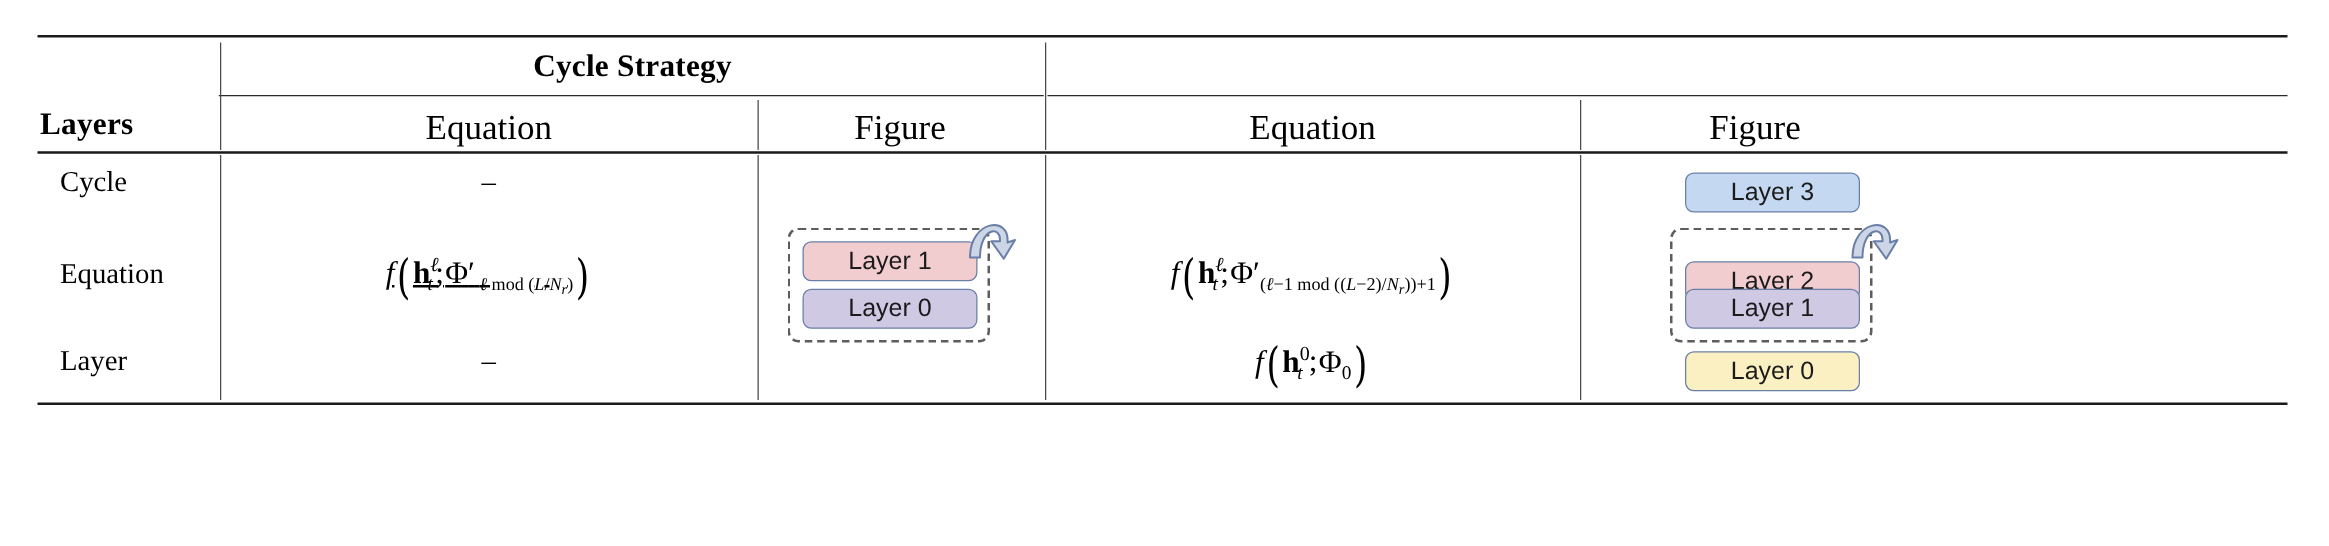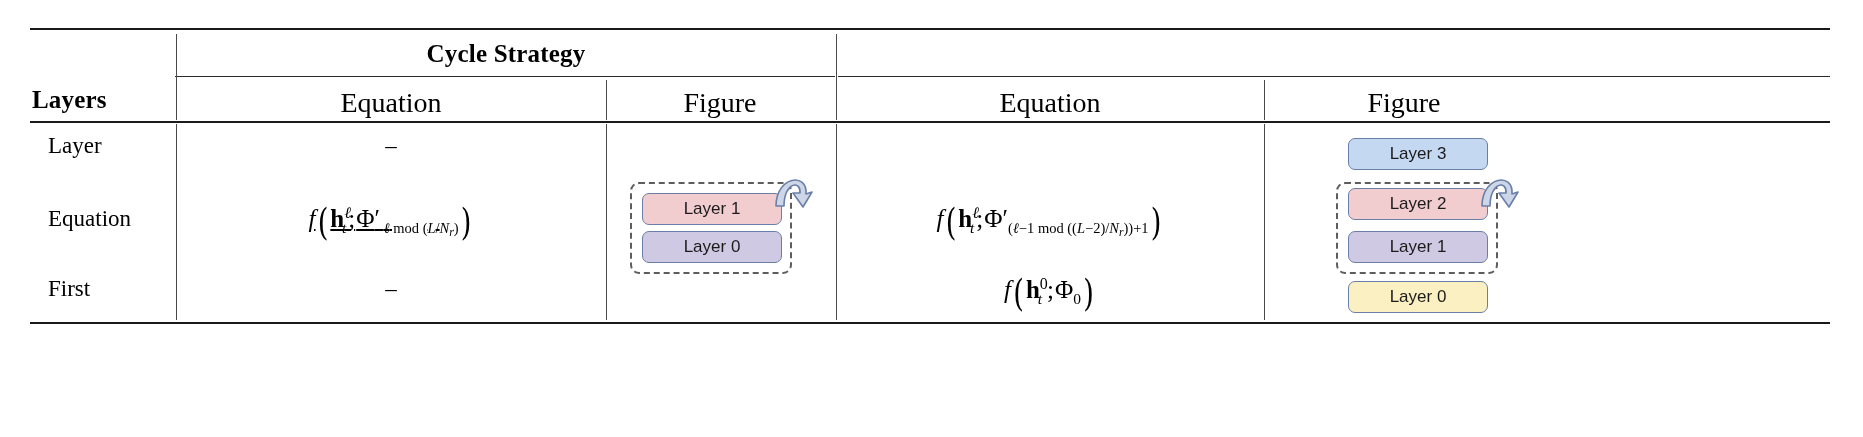--- a/index.html
+++ b/index.html
@@ -33,21 +33,21 @@
   .subsm{font-size:0.58em;vertical-align:-0.42em;font-style:normal;}
   .subsm i{font-style:italic;}
   .rm{font-style:normal;}
   .stk{display:inline-block;position:relative;width:0;}
   .semi{font-style:normal;padding:0 1px 0 2px;}
 
   
   .figwrap{position:absolute;}
   .lbox{position:absolute;border:1.6px solid #6a7fa8;border-radius:7px;
         display:flex;align-items:center;justify-content:center;
-        font-family:"Liberation Sans","DejaVu Sans",sans-serif;font-size:17px;color:#1b1b1b;
+        font-family:"Liberation Sans","DejaVu Sans",sans-serif;font-size:20px;color:#1b1b1b;
         box-sizing:border-box;}
   .dashbox{position:absolute;border:2.3px dashed #5d5d5d;border-radius:9px;box-sizing:border-box;background:transparent;}
   .loop{position:absolute;}
 </style>
 </head>
 <body>
 
 <div class="sheet">
 
   <div class="rule thick" style="left:30px;  top:28px;  width:1800px;"></div>
@@ -66,23 +66,23 @@
   <div class="vrule" style="left:1264px; top:124px; height:196px;"></div>
 
   <div class="tx ctr h1" style="left:506px; top:40px;">Cycle Strategy</div>
 
   <div class="tx h1" style="left:32px; top:86px;">Layers</div>
   <div class="tx ctr h2" style="left:391px; top:87px;">Equation</div>
   <div class="tx ctr h2" style="left:720px; top:87px;">Figure</div>
   <div class="tx ctr h2" style="left:1050px; top:87px;">Equation</div>
   <div class="tx ctr h2" style="left:1404px; top:87px;">Figure</div>
 
-  <div class="tx rowlab" style="left:48px; top:133px;">Layer</div>
+  <div class="tx rowlab" style="left:48px; top:133px;">Cycle</div>
   <div class="tx rowlab" style="left:48px; top:206px;">Equation</div>
-  <div class="tx rowlab" style="left:48px; top:276px;">First</div>
+  <div class="tx rowlab" style="left:48px; top:276px;">Layer</div>
 
   <div class="tx ctr dash" style="left:391px; top:133px;">–</div>
 
   <div class="tx ctr math" style="left:391px; top:205px;text-decoration:underline;">
     <span class="mi">f</span><span class="paren">(</span><span class="mb">h</span><span class="sup">ℓ</span><span class="stk"></span><span class="sub" style="margin-left:-9px;">t</span><span class="semi">;</span><span class="rm">Φ</span><span class="rm">′</span><span class="subsm">&nbsp;<i>ℓ</i>&nbsp;mod&nbsp;(<i>L</i>/<i>N</i><span style="font-size:.8em;vertical-align:-.3em;"><i>r</i></span>)</span><span class="paren">)</span>
   </div>
 
   <div class="tx ctr dash" style="left:391px; top:276px;">–</div>
 
 
@@ -112,21 +112,21 @@
   </div>
 
   <div class="figwrap" style="left:1336px; top:138px; width:200px; height:176px;">
 
     <div class="lbox" style="left:12px; top:0px; width:140px; height:32px; background:#c5d8f2;">
       <span>Layer 3</span>
     </div>
 
     <div class="dashbox" style="left:0px; top:44px; width:162px; height:92px;"></div>
 
-    <div class="lbox" style="left:12px; top:50px; width:140px; height:32px; background:#f2cdd0;text-align:center;">
+    <div class="lbox" style="left:12px; top:71px; width:140px; height:32px; background:#f2cdd0;text-align:center;">
       <span>Layer 2</span>
     </div>
 
     <div class="lbox" style="left:12px; top:93px; width:140px; height:32px; background:#cfc9e4;">
       <span>Layer 1</span>
     </div>
 
     <div class="lbox" style="left:12px; top:143px; width:140px; height:32px; background:#fbf0c2;">
       <span>Layer 0</span>
     </div>

